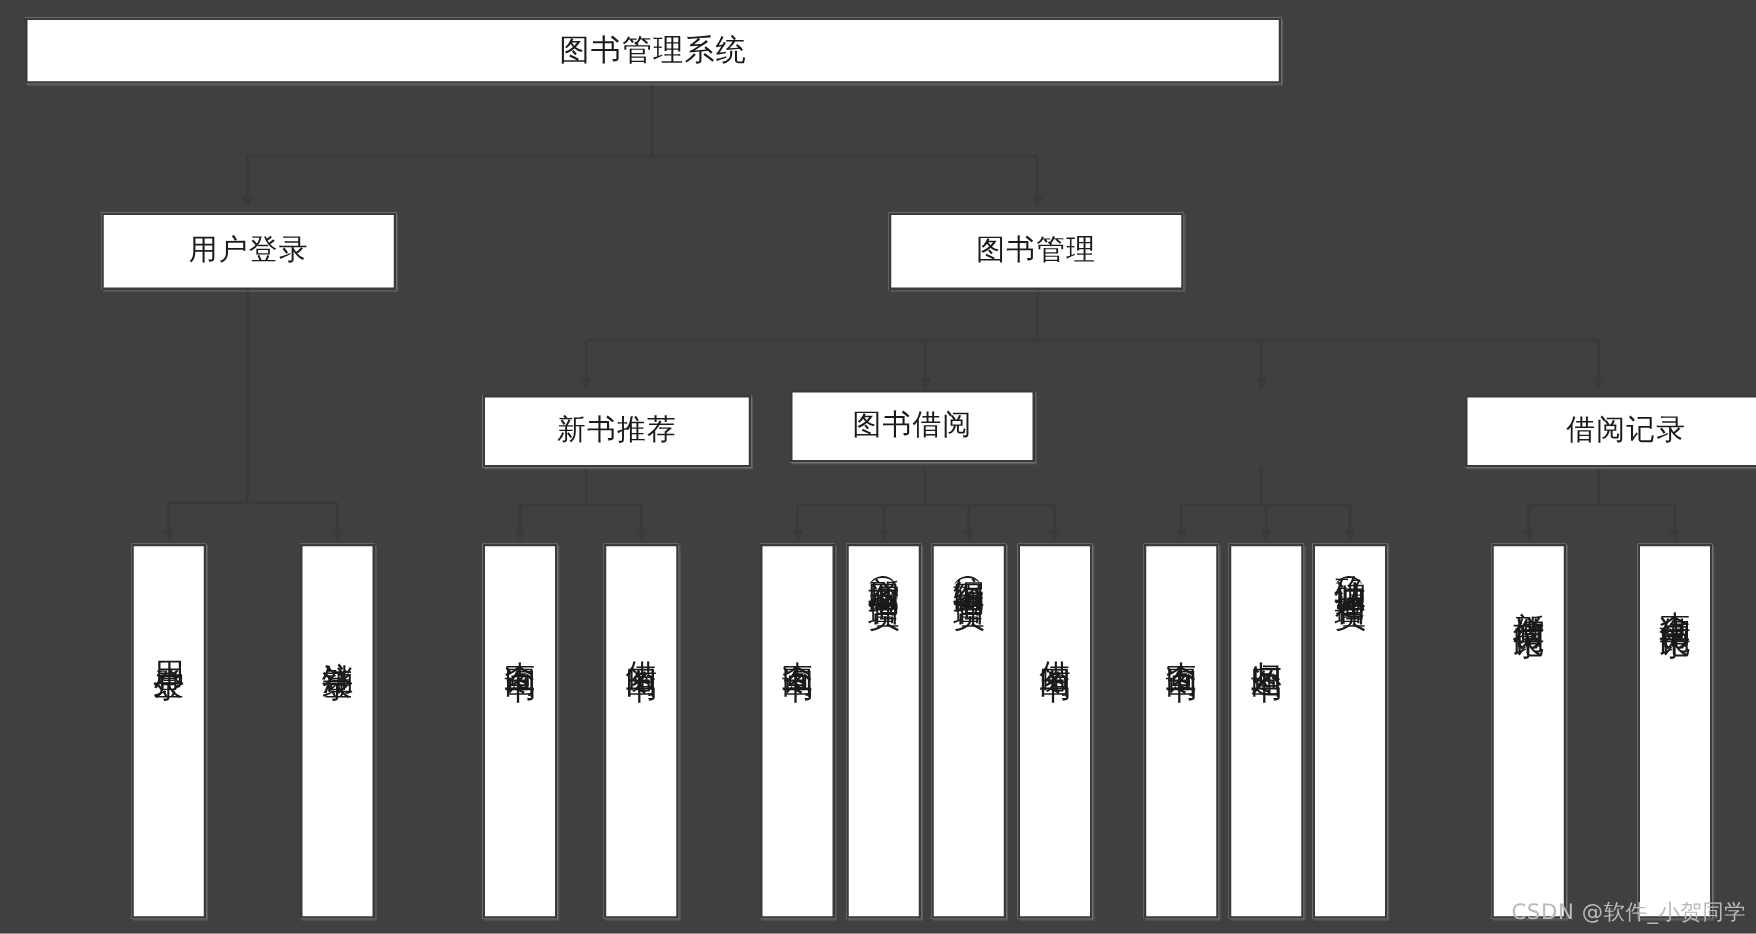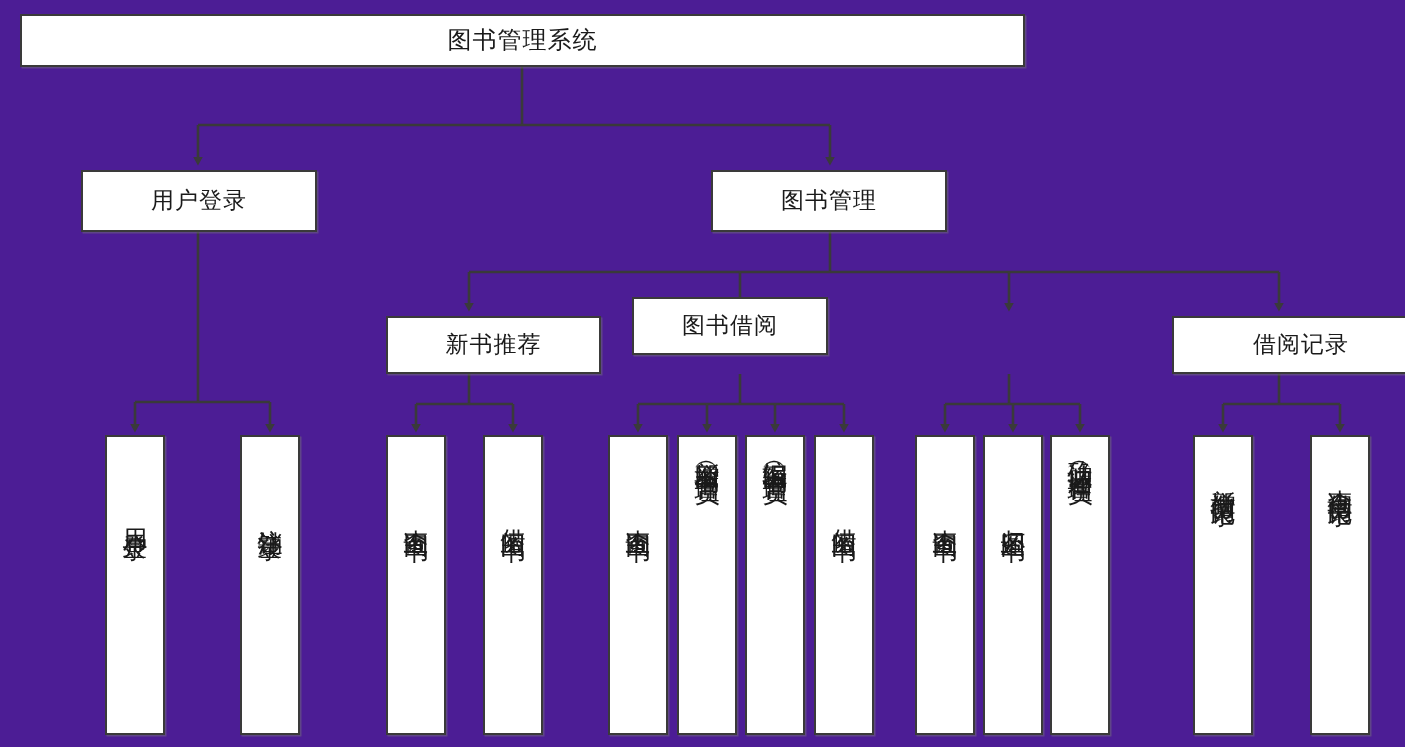--- a/index.html
+++ b/index.html
@@ -8,21 +8,21 @@
     padding: 0;
     background: #ffffff;
   }
   body {
     font-family: "DejaVu Sans", "Liberation Sans", sans-serif;
   }
   #canvas {
     position: relative;
     width: 1405px;
     height: 747px;
-    background: #4c1d95;
+    background: #404040;
     overflow: hidden;
   }
   svg.edges {
     position: absolute;
     left: 0;
     top: 0;
     width: 1405px;
     height: 747px;
     pointer-events: none;
   }
@@ -136,21 +136,21 @@
   <div class="node horiz" style="left:81px; top:170px; width:236px; height:62px;">
     <span class="label">用户登录</span>
   </div>
   <div class="node horiz" style="left:711px; top:170px; width:236px; height:62px;">
     <span class="label">图书管理</span>
   </div>
 
   <div class="node horiz" style="left:362px; top:316px; width:215px; height:58px;margin-left:24px;">
     <span class="label">新书推荐</span>
   </div>
-  <div class="node horiz" style="left:632px; top:297px; width:196px; height:58px;">
+  <div class="node horiz" style="left:632px; top:312px; width:196px; height:58px;">
     <span class="label">图书借阅</span>
   </div>
   <div class="node horiz" style="left:1172px; top:316px; width:258px; height:58px;">
     <span class="label">借阅记录</span>
   </div>
 
   <div class="node vert" style="left:105px; top:435px; width:60px; height:300px; padding-top:72px;">
     <span class="label">用户登录</span>
   </div>
   <div class="node vert" style="left:240px; top:435px; width:60px; height:300px; padding-top:72px;">
@@ -187,14 +187,15 @@
     <span class="label">确认归还（管理员）</span>
   </div>
 
   <div class="node vert" style="left:1193px; top:435px; width:60px; height:300px; padding-top:32px;">
     <span class="label">新增借阅记录</span>
   </div>
   <div class="node vert" style="left:1310px; top:435px; width:60px; height:300px; padding-top:32px;">
     <span class="label">查询借阅记录</span>
   </div>
 
+  <div class="watermark">CSDN @软件_小贺同学</div>
 
 </div>
 
 </body></html>

